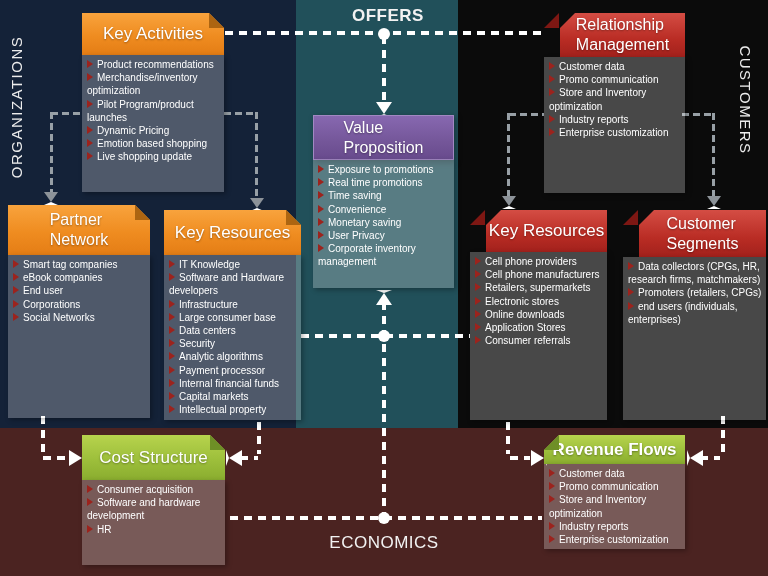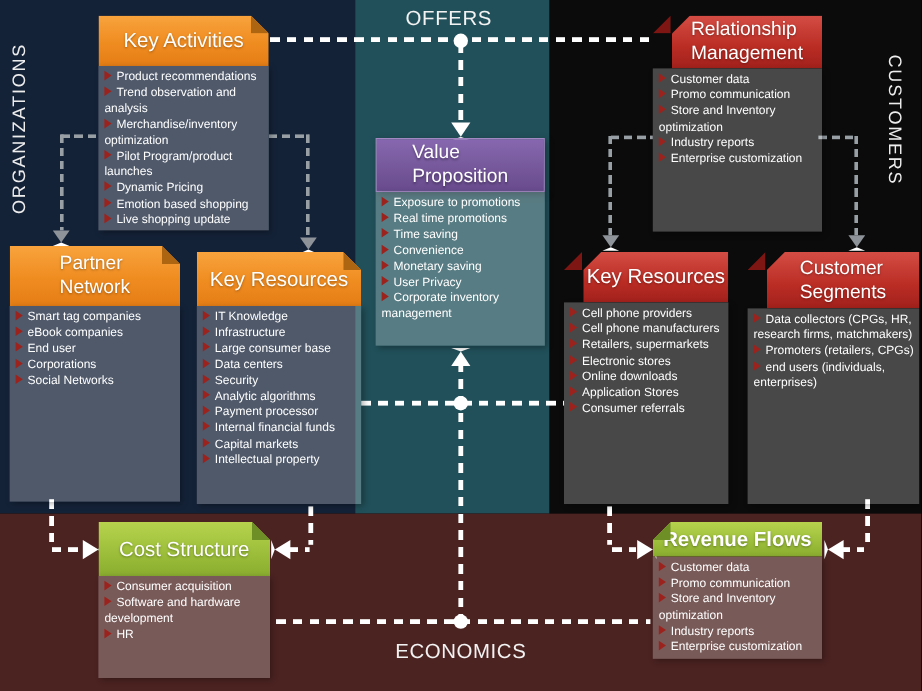--- a/index.html
+++ b/index.html
@@ -71,21 +71,21 @@
 </head>
 <body>
 
 <div id="stage">
 
   <div class="bg" id="bg-navy"></div>
   <div class="bg" id="bg-teal"></div>
   <div class="bg" id="bg-black"></div>
   <div class="bg" id="bg-maroon"></div>
 
-  <div class="axis-label" style="left:304px;top:6px;width:140px;">OFFERS</div>
+  <div class="axis-label" style="left:318px;top:6px;width:140px;font-weight:bold;">OFFERS</div>
   <div class="axis-label" style="left:314px;top:533px;width:140px;">ECONOMICS</div>
   <div class="side-label" id="lbl-org">ORGANIZATIONS</div>
   <div class="side-label" id="lbl-cust">CUSTOMERS</div>
 
   <div class="dash-h" style="left:225px;top:31px;width:319px;"></div>
   <div class="dash-v" style="left:382px;top:36px;height:66px;"></div>
   <div class="arr arr-down-w" style="left:376px;top:102px;"></div>
   <div class="dot" style="left:378px;top:28px;"></div>
 
   <div class="arr arr-up-w" style="left:376px;top:290px;"></div>
@@ -122,21 +122,20 @@
   <div class="arr arr-right-w" style="left:531px;top:450px;"></div>
   <div class="dash-v" style="left:721px;top:416px;height:38px;"></div>
   <div class="dash-h" style="left:700px;top:456px;width:20px;"></div>
   <div class="arr arr-left-w" style="left:687px;top:450px;"></div>
 
   <div class="box fold-r" id="box-ka">
     <div class="box-head head-orange">Key Activities</div>
     <div class="fold-tri fold-orange"></div>
     <div class="box-panel">
         <div class="item"><span class="bullet"></span><span>Product recommendations</span></div>
-        <div class="item"><span class="bullet"></span><span>Trend observation and analysis</span></div>
         <div class="item"><span class="bullet"></span><span>Merchandise/inventory optimization</span></div>
         <div class="item"><span class="bullet"></span><span>Pilot Program/product launches</span></div>
         <div class="item"><span class="bullet"></span><span>Dynamic Pricing</span></div>
         <div class="item"><span class="bullet"></span><span>Emotion based shopping</span></div>
         <div class="item"><span class="bullet"></span><span>Live shopping update</span></div>
       </div>
   </div>
 
   <div class="box fold-l two-line" id="box-rm">
     <div class="box-head head-red">Relationship
@@ -176,20 +175,21 @@
         <div class="item"><span class="bullet"></span><span>Corporations</span></div>
         <div class="item"><span class="bullet"></span><span>Social Networks</span></div>
       </div>
   </div>
 
   <div class="box fold-r" id="box-krl">
     <div class="box-head head-orange">Key Resources</div>
     <div class="fold-tri fold-orange"></div>
     <div class="box-panel">
         <div class="item"><span class="bullet"></span><span>IT Knowledge</span></div>
+        <div class="item"><span class="bullet"></span><span>Software and Hardware developers</span></div>
         <div class="item"><span class="bullet"></span><span>Infrastructure</span></div>
         <div class="item"><span class="bullet"></span><span>Large consumer base</span></div>
         <div class="item"><span class="bullet"></span><span>Data centers</span></div>
         <div class="item"><span class="bullet"></span><span>Security</span></div>
         <div class="item"><span class="bullet"></span><span>Analytic algorithms</span></div>
         <div class="item"><span class="bullet"></span><span>Payment processor</span></div>
         <div class="item"><span class="bullet"></span><span>Internal financial funds</span></div>
         <div class="item"><span class="bullet"></span><span>Capital markets</span></div>
         <div class="item"><span class="bullet"></span><span>Intellectual property</span></div>
       </div>

